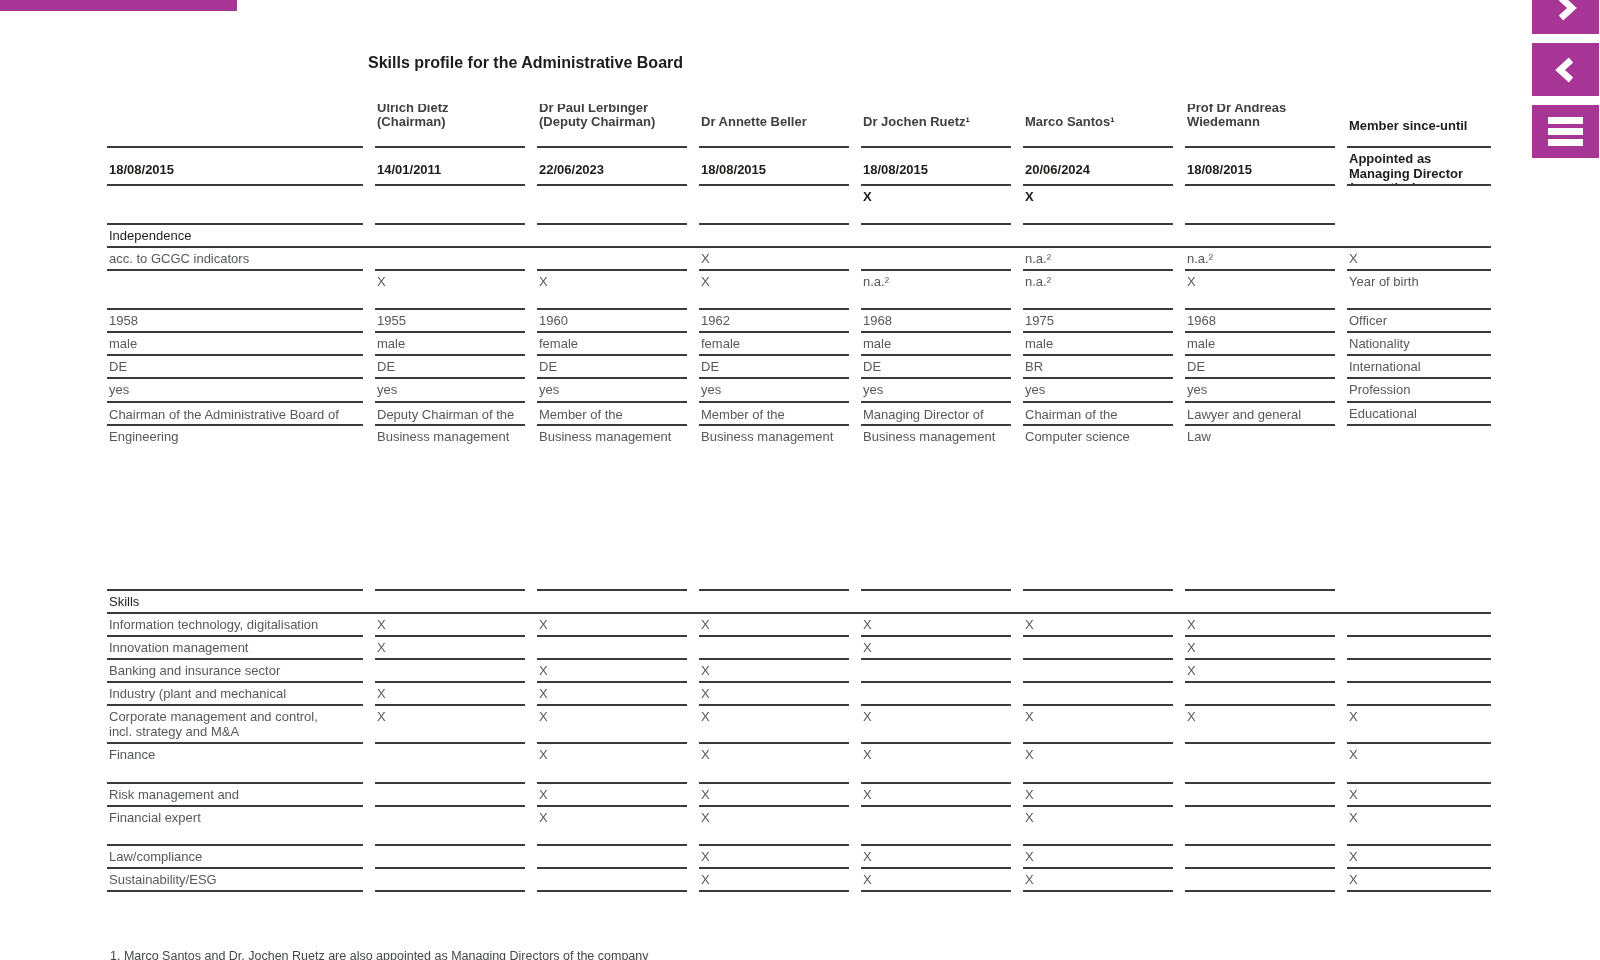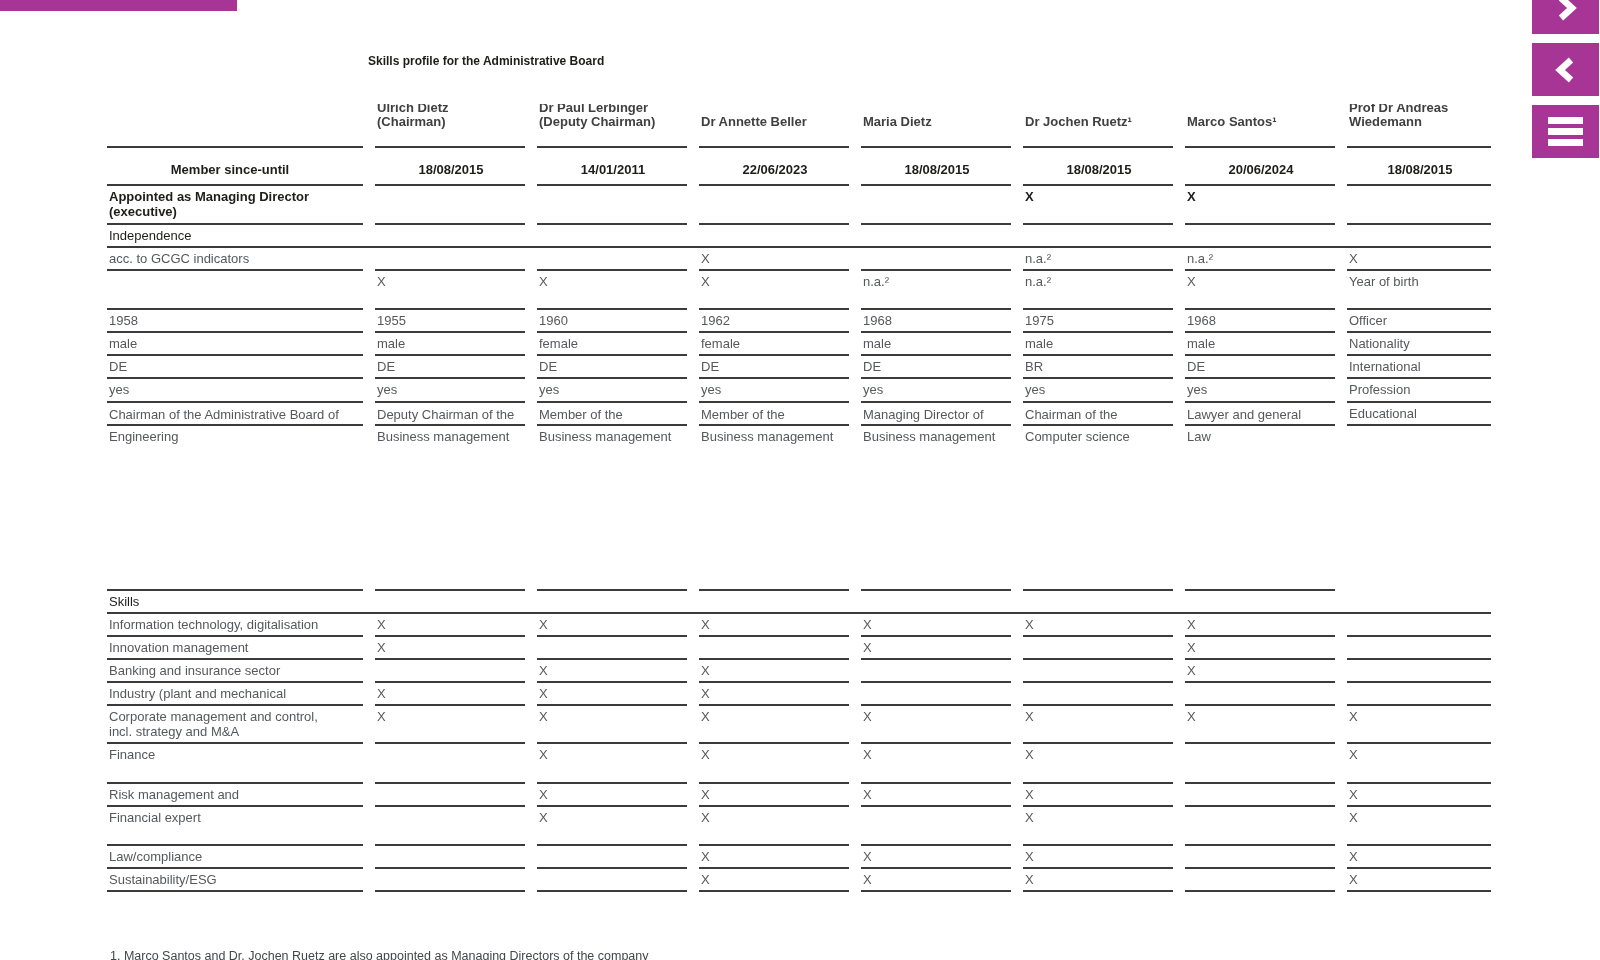--- a/index.html
+++ b/index.html
@@ -1,37 +1,37 @@
 <!DOCTYPE html>
 <html><head>
 <meta charset="utf-8">
 <style>
   * { box-sizing: border-box; margin: 0; padding: 0; }
   html, body { width: 1600px; height: 960px; overflow: hidden; background: #ffffff;
                font-family: "Liberation Sans", sans-serif; position: relative; }
 
   .accent-bar { position: absolute; left: 0; top: 0; width: 237px; height: 11px; background: #a73596; }
 
-  .title { position: absolute; left: 368px; top: 54px; font-size: 12px; font-weight: bold; color: #1d1d1b; }
+  .title { position: absolute; left: 368px; top: 54px; font-size: 16px; font-weight: bold; color: #1d1d1b; }
 
   .table { position: absolute; left: 107px; top: 104px; width: 1384px;
            display: grid;
            grid-template-columns: 256px repeat(6, 150px) 144px;
            column-gap: 12px;
            grid-template-rows: 44px 38px 39px 23px 23px 39px 23px 23px 23px 24px 23px 165px 23px 23px 23px 23px 23px 38px 40px 23px 39px 23px 23px 23px; }
 
   .cell { border-bottom: 2px solid #3b3b3a; font-size: 13px; color: #56585c;
           line-height: 1.12; padding-top: 4px; padding-left: 2px;
           white-space: pre-line; overflow: hidden; }
   .cell.header { display: flex; align-items: flex-end; padding-bottom: 16px;
                  font-weight: bold; color: #404040; }
   .cell.bold { font-weight: bold; color: #1d1d1b; }
   .cell.section { grid-column: 1 / -1; font-weight: normal; color: #1d1d1b; }
   .cell.label { padding-right: 12px; }
-  .cell.row0-pad { padding-top: 15px; text-align: center; }
+  .cell.row0-pad { padding-top: 15px; }
   .cell.profession { line-height: 1.22; }
 
   .footnote { position: absolute; left: 110px; top: 949px; font-size: 12.5px; color: #44464a; }
 
   .side-buttons { position: absolute; right: 1px; top: -19px;
                   display: flex; flex-direction: column; gap: 9px; }
   .side-btn { width: 67px; height: 53px; background: #a73596; border: none;
               display: flex; align-items: center; justify-content: center;
               cursor: pointer; }
   .side-btn svg { display: block; }
@@ -47,21 +47,20 @@
 
   <div class="title">Skills profile for the Administrative Board</div>
 
   <div id="skills-table" class="table">
       <div class="cell header label"></div>
       <div class="cell header">Ulrich Dietz
 (Chairman)</div>
       <div class="cell header">Dr Paul Lerbinger
 (Deputy Chairman)</div>
       <div class="cell header">Dr Annette Beller</div>
-      <div class="cell header">Maria Dietz</div>
       <div class="cell header">Dr Jochen Ruetz¹</div>
       <div class="cell header">Marco Santos¹</div>
       <div class="cell header">Prof Dr Andreas
 Wiedemann</div>
       <div class="cell label bold row0-pad">Member since-until</div>
       <div class="cell value bold row0-pad">18/08/2015</div>
       <div class="cell value bold row0-pad">14/01/2011</div>
       <div class="cell value bold row0-pad">22/06/2023</div>
       <div class="cell value bold row0-pad">18/08/2015</div>
       <div class="cell value bold row0-pad">18/08/2015</div>

